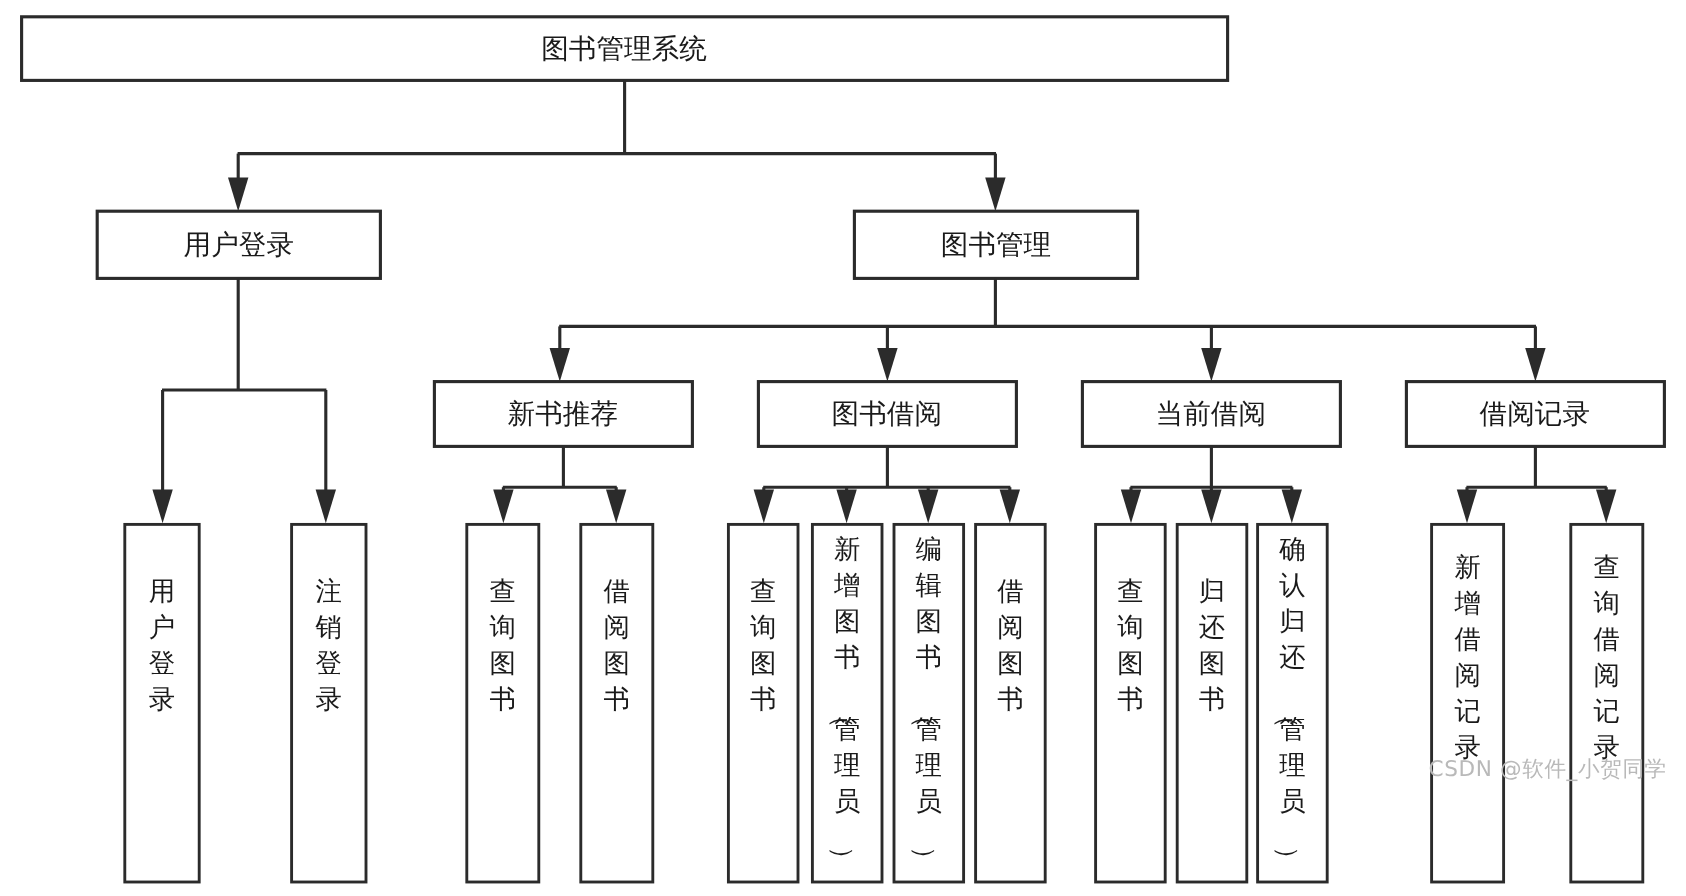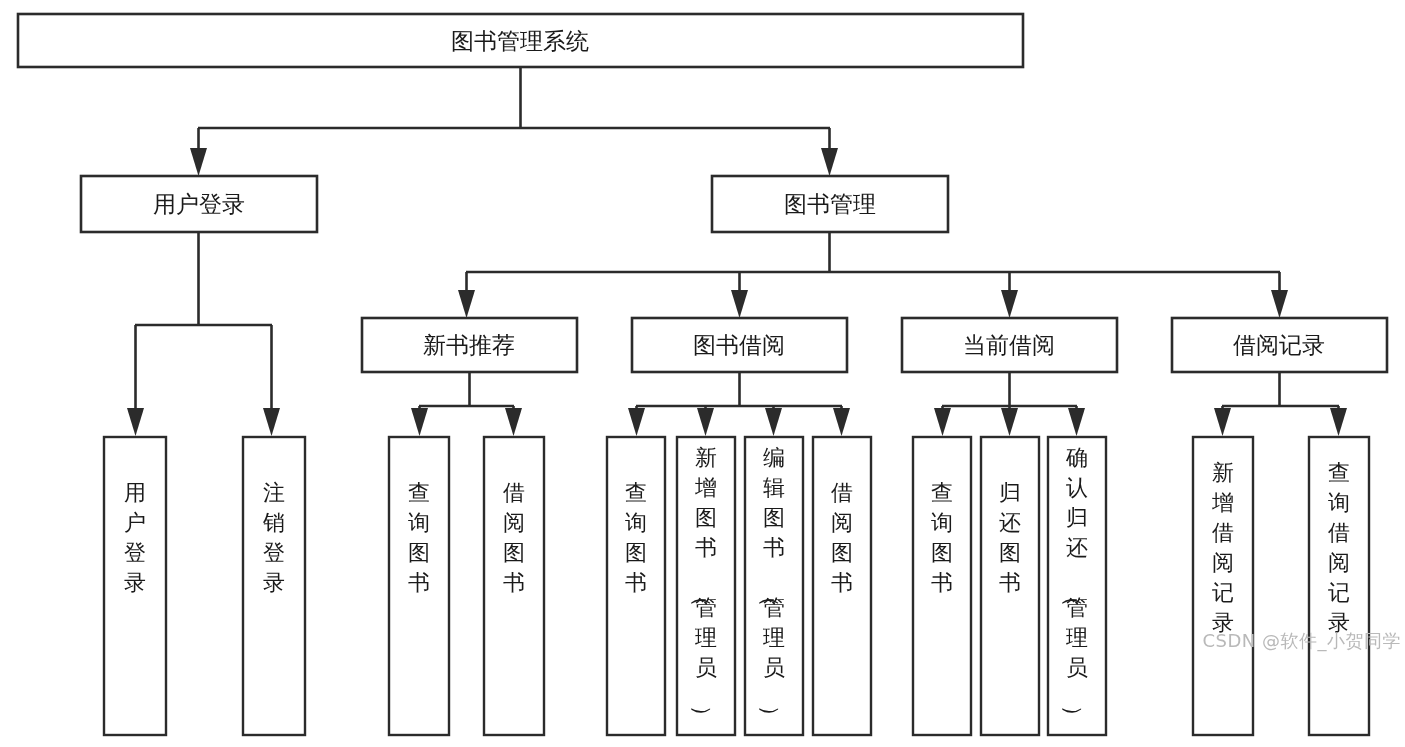--- a/index.html
+++ b/index.html
@@ -55,21 +55,21 @@
     dominant-baseline: middle;
   }
   .node-label-v {
     font-family: "DejaVu Sans", "Liberation Sans", sans-serif;
     font-size: 22px;
     fill: #1a1a1a;
     text-anchor: middle;
   }
   .watermark {
     position: absolute;
-    right: 4px;
+    right: 16px;
     bottom: 4px;
     font-family: "DejaVu Sans", "Liberation Sans", sans-serif;
     font-size: 18px;
     color: #b9b9b9;
     white-space: nowrap;
     letter-spacing: 0.5px;
     pointer-events: none;
   }
 </style>
 </head>

